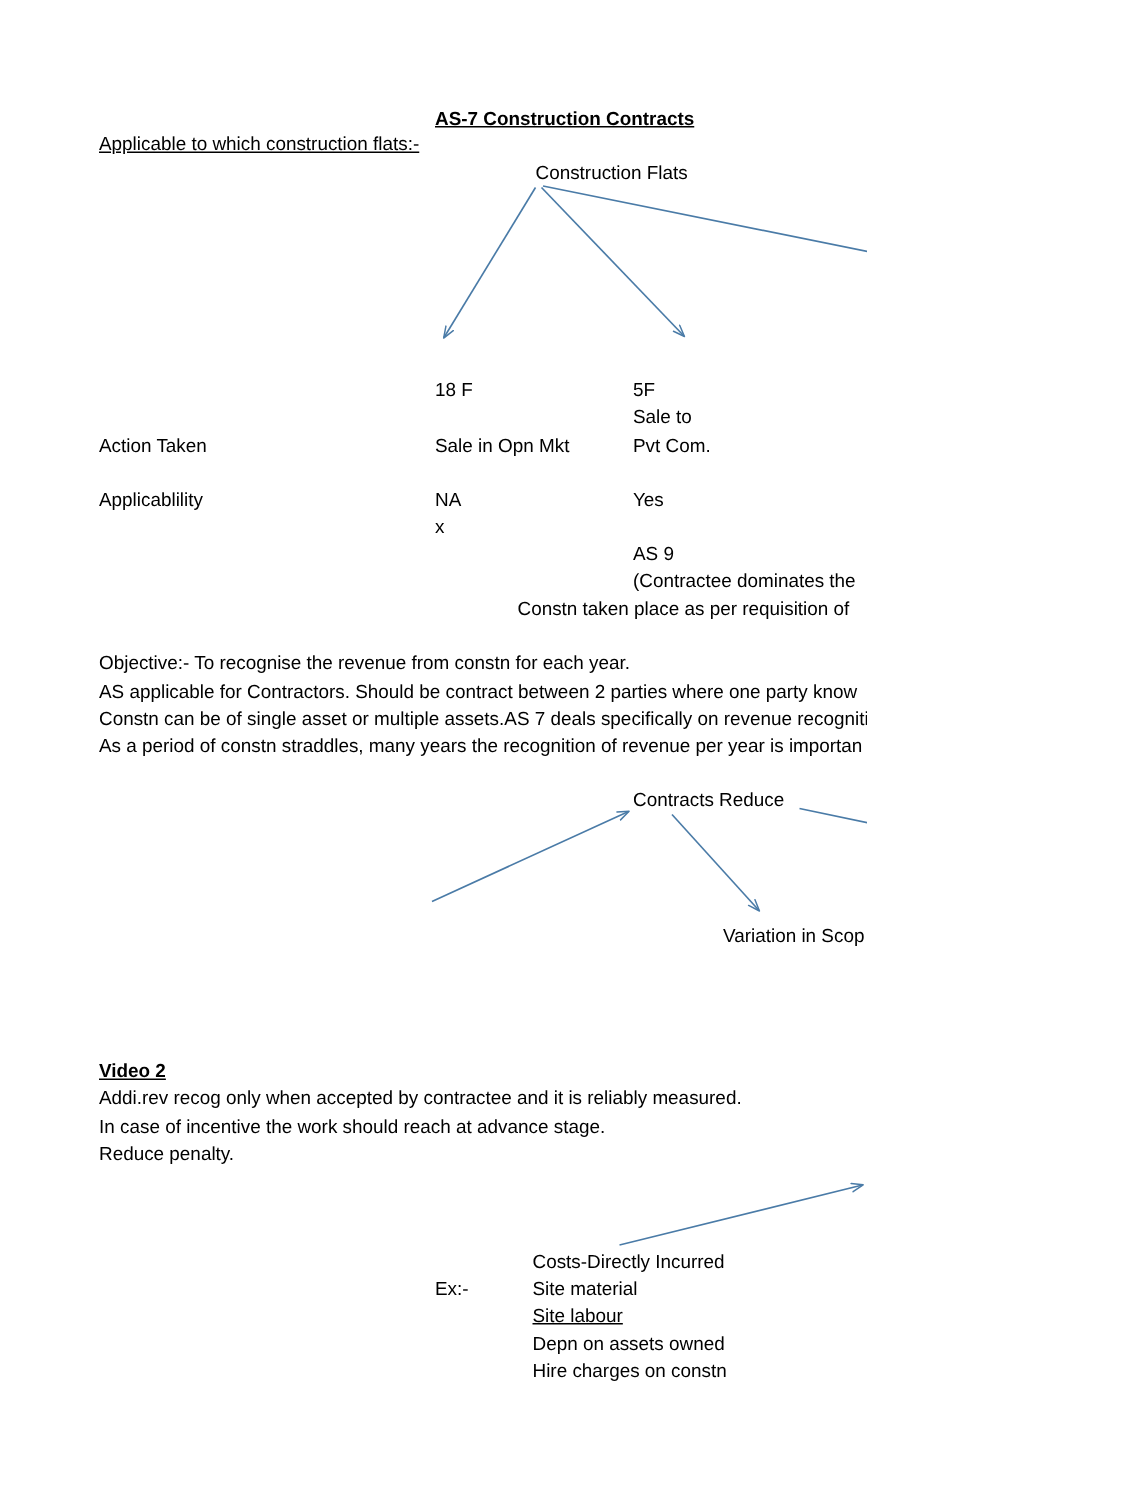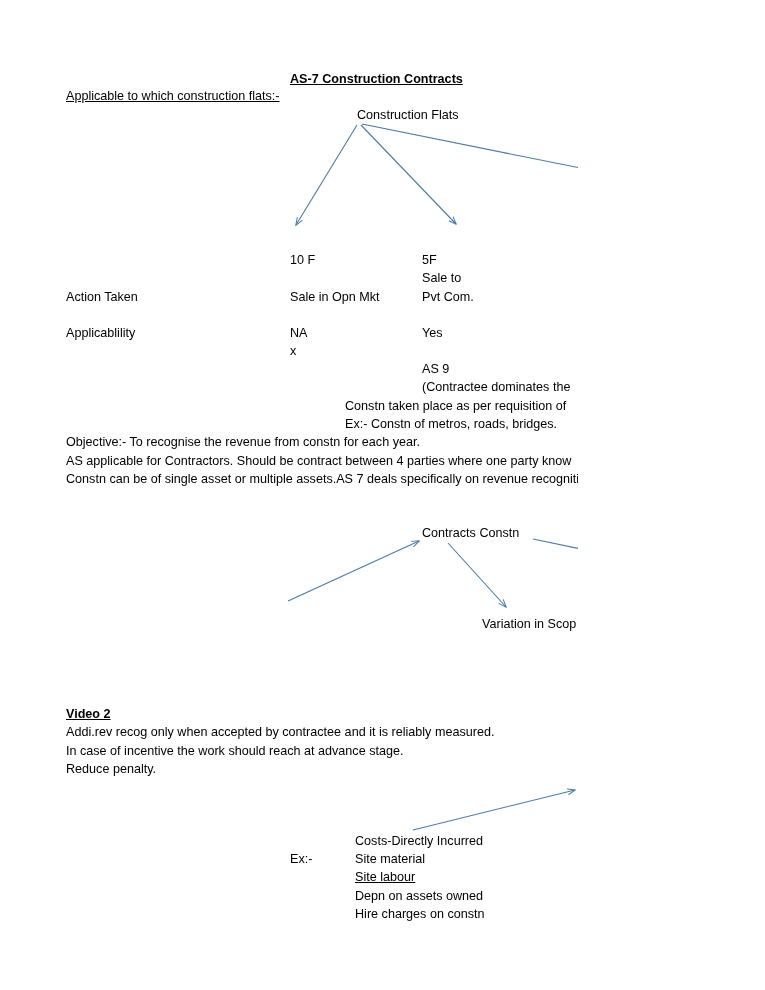--- a/index.html
+++ b/index.html
@@ -74,21 +74,21 @@
 
       <line x1="413" y1="830" x2="575" y2="790" stroke="#4a7ba7" stroke-width="1.1" marker-end="url(#ah)"></line>
     </svg>
 
     <div class="t bold uline" style="left:290px; top:70px;">AS-7 Construction Contracts</div>
 
     <div class="t uline" style="left:66px; top:87px;">Applicable to which construction flats:-</div>
 
     <div class="t" style="left:357px; top:106px;">Construction Flats</div>
 
-    <div class="t" style="left:290px; top:251px;">10 F</div>
+    <div class="t" style="left:290px; top:251px;">18 F</div>
 
     <div class="t" style="left:422px; top:251px;">5F</div>
 
     <div class="t" style="left:422px; top:269px;">Sale to</div>
 
     <div class="t" style="left:66px; top:288px;">Action Taken</div>
 
     <div class="t" style="left:290px; top:288px;">Sale in Opn Mkt</div>
 
     <div class="t" style="left:422px; top:288px;">Pvt Com.</div>
@@ -100,30 +100,30 @@
     <div class="t" style="left:422px; top:324px;">Yes</div>
 
     <div class="t" style="left:290px; top:342px;">x</div>
 
     <div class="t" style="left:422px; top:360px;">AS 9</div>
 
     <div class="t" style="left:422px; top:378px;">(Contractee dominates the</div>
 
     <div class="t" style="left:345px; top:397px;">Constn taken place as per requisition of</div>
 
-    <div class="t" style="left:345px; top:415px;">Ex:- Constn of metros, roads, bridges.</div>
 
     <div class="t" style="left:66px; top:433px;">Objective:- To recognise the revenue from constn for each year.</div>
 
-    <div class="t" style="left:66px; top:452px;">AS applicable for Contractors. Should be contract between 4 parties where one party know</div>
+    <div class="t" style="left:66px; top:452px;">AS applicable for Contractors. Should be contract between 2 parties where one party know</div>
 
     <div class="t" style="left:66px; top:470px;">Constn can be of single asset or multiple assets.AS 7 deals specifically on revenue recognitio</div>
 
+    <div class="t" style="left:66px; top:488px;">As a period of constn straddles, many years the recognition of revenue per year is importan</div>
 
-    <div class="t" style="left:422px; top:524px;">Contracts Constn</div>
+    <div class="t" style="left:422px; top:524px;">Contracts Reduce</div>
 
     <div class="t" style="left:482px; top:615px;">Variation in Scop</div>
 
     <div class="t bold uline" style="left:66px; top:705px;text-align:center;">Video 2</div>
 
     <div class="t" style="left:66px; top:723px;">Addi.rev recog only when accepted by contractee and it is reliably measured.</div>
 
     <div class="t" style="left:66px; top:742px;">In case of incentive the work should reach at advance stage.</div>
 
     <div class="t" style="left:66px; top:760px;">Reduce penalty.</div>

